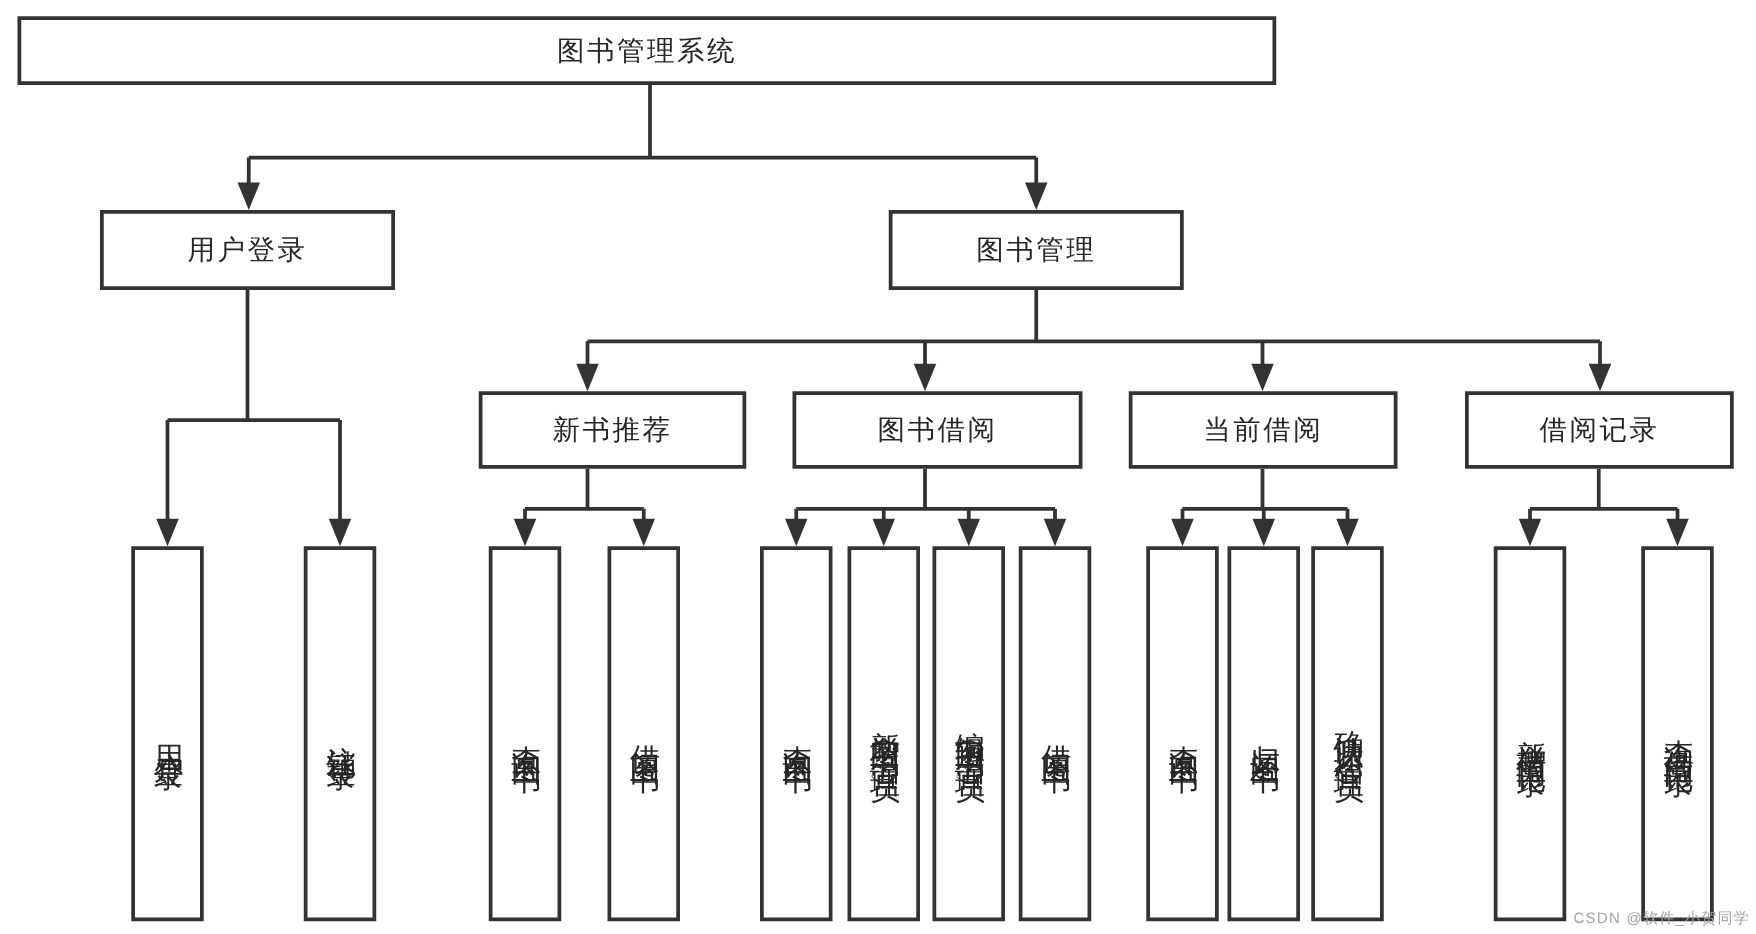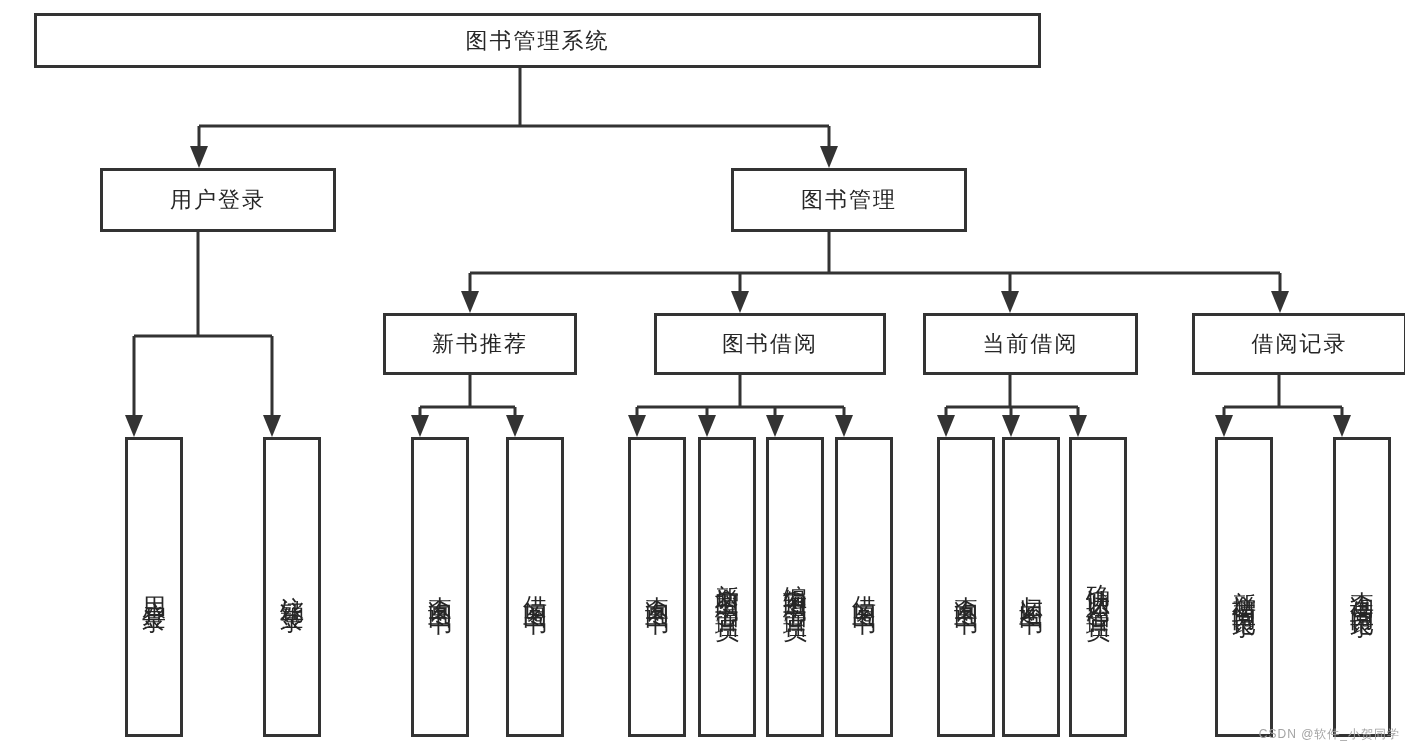--- a/index.html
+++ b/index.html
@@ -20,32 +20,31 @@
   .node {
     position: absolute;
     box-sizing: border-box;
     border: 3px solid #333333;
     background: #ffffff;
     display: flex;
     align-items: center;
     justify-content: center;
     color: #262626;
     z-index: 2;
-    margin-left: 20px;
   }
   .hbox {
     font-size: 22px;
     letter-spacing: 2px;
     white-space: nowrap;
   }
   .root-box   { left: 14px;  top: 13px;  width: 1007px; height: 55px; }
   .l2-a       { left: 80px;  top: 168px; width: 236px;  height: 64px; }
   .l2-b       { left: 711px; top: 168px; width: 236px;  height: 64px; }
   .l3         { top: 313px;  height: 62px; }
-  .l3-a       { left: 363px;  width: 194px; }
+  .l3-a       { left: 383px;  width: 214px; }
   .l3-b       { left: 634px;  width: 232px; }
   .l3-c       { left: 903px;  width: 215px; }
   .l3-d       { left: 1172px; width: 215px; }
   .leaf {
     top: 437px;
     width: 58px;
     height: 300px;
     writing-mode: vertical-rl;
     text-orientation: mixed;
     font-size: 24px;

